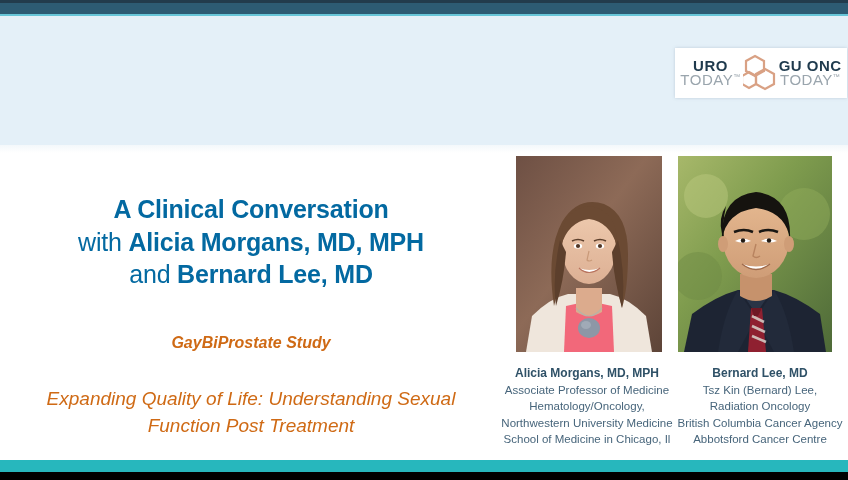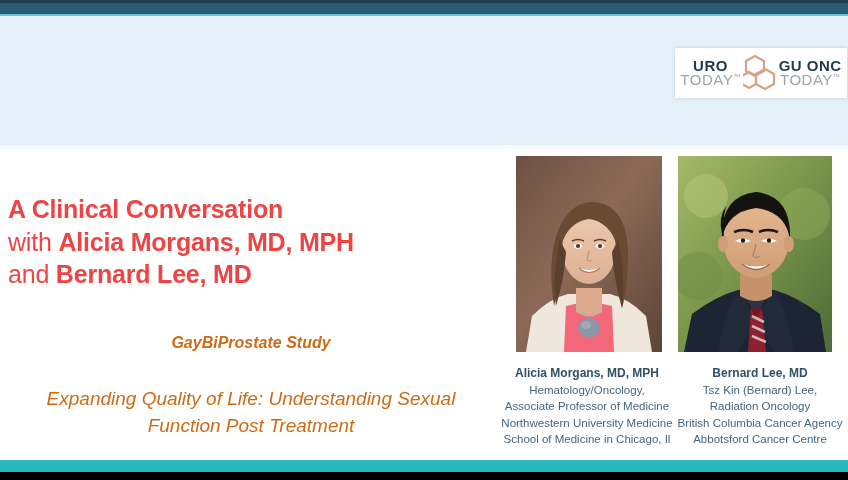--- a/index.html
+++ b/index.html
@@ -101,21 +101,22 @@
     stroke: #d9a184;
     stroke-width: 2.2;
   }
 
   
   .title {
     position: absolute;
     left: 8px;
     top: 193px;
     width: 486px;
-    color: #ef4444;
+    text-align: center;
+    color: #0369a1;
     font-size: 25px;
     line-height: 1.30;
     letter-spacing: -0.2px;
   }
   .title .light { font-weight: normal; }
   .title .bold  { font-weight: bold; }
 
   .study-title {
     position: absolute;
     left: 8px;
@@ -322,22 +323,22 @@
 
       <path d="M78 88 L75 100 Q78 103 82 100" stroke="#b8835f" stroke-width="1.4" fill="none"></path>
 
       <path d="M64 108 Q78 118 92 108 Q78 113 64 108 Z" fill="#ffffff"></path>
       <path d="M64 108 Q78 119 92 108" stroke="#9e6a4c" stroke-width="1.3" fill="none"></path>
     </svg>
   </div>
 
   <div class="cap cap-a">
     <div class="name">Alicia Morgans, MD, MPH</div>
+    <div>Associate Professor of Medicine</div>
     <div>Hematology/Oncology,</div>
-    <div>Associate Professor of Medicine</div>
     <div>Northwestern University Medicine</div>
     <div>School of Medicine in Chicago, Il</div>
   </div>
 
   <div class="cap cap-b">
     <div class="name">Bernard Lee, MD</div>
     <div>Tsz Kin (Bernard) Lee,</div>
     <div>Radiation Oncology</div>
     <div>British Columbia Cancer Agency</div>
     <div>Abbotsford Cancer Centre</div>

